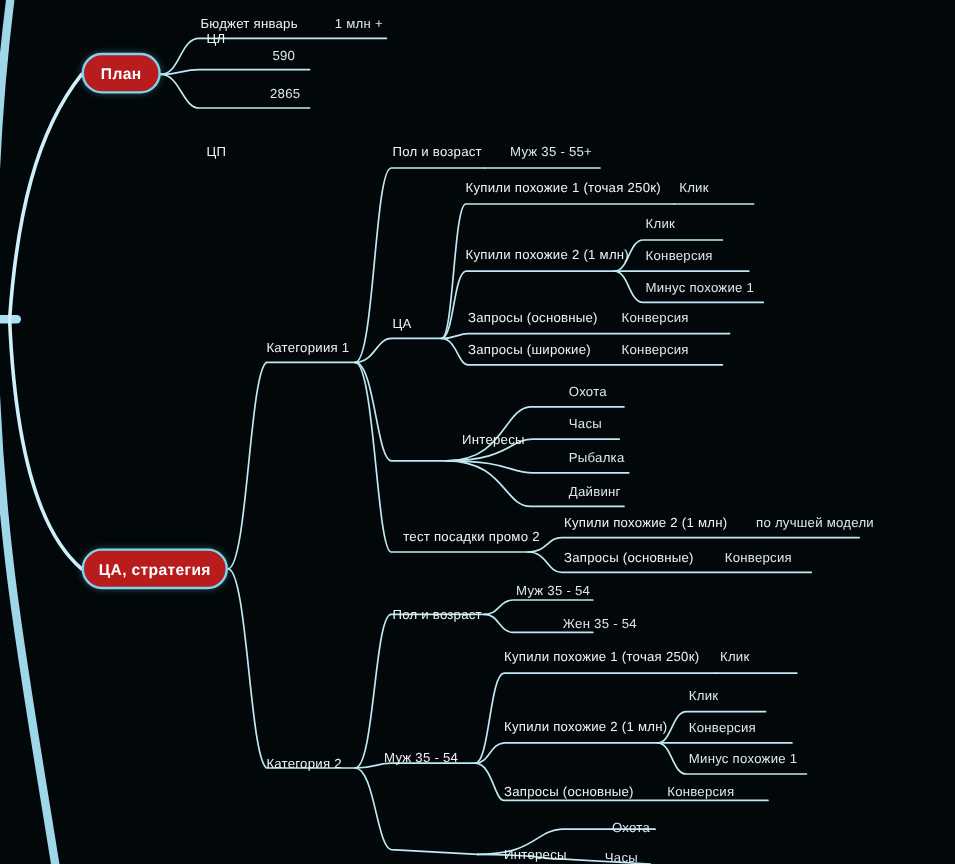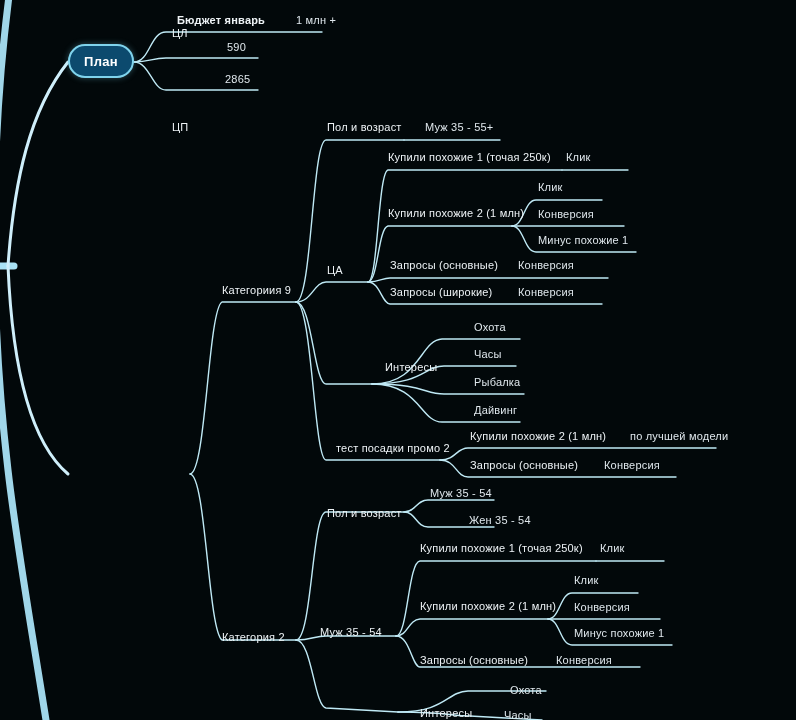--- a/index.html
+++ b/index.html
@@ -32,21 +32,21 @@
     letter-spacing: 0.2px;
     transform: translate(0, -100%);
   }
   .node-label.lvl-branch { color: #eef3f6; }
   .node-label.lvl-leaf   { color: #dfe7ec; }
   .pill {
     position: absolute;
     display: flex;
     align-items: center;
     justify-content: center;
-    background: #0c4a6e;
+    background: #b91c1c;
     border: 2px solid #7fd3ec;
     border-radius: 999px;
     color: #ffffff;
     font-size: 13px;
     font-weight: 600;
     letter-spacing: 0.3px;
     white-space: nowrap;
     box-sizing: border-box;
     box-shadow: 0 0 6px rgba(127,211,236,0.35);
   }
@@ -119,31 +119,34 @@
       <path d="M 398 712 C 446 712, 446 692, 468 691 L 546 691"></path>
       <path d="M 398 712 C 450 712, 450 716, 470 716 L 542 720"></path>
 
     </g>
   </svg>
 
   <div class="pill" style="left:68px; top:44px; width:66px; height:34px;">
     <span>План</span>
   </div>
 
-
-  <div class="node-label lvl-branch" style="left:177px; top:27px;font-weight:bold;">Бюджет январь</div>
-  <div class="node-label lvl-leaf" style="left:279px; top:27px;margin-left:17px;">1 млн +</div>
+  <div class="pill" style="left:68px; top:457px; width:122px; height:34px;">
+    <span>ЦА, стратегия</span>
+  </div>
+
+  <div class="node-label lvl-branch" style="left:167px; top:27px;">Бюджет январь</div>
+  <div class="node-label lvl-leaf" style="left:279px; top:27px;">1 млн +</div>
 
   <div class="node-label lvl-branch" style="left:172px; top:40px;">ЦЛ</div>
   <div class="node-label lvl-leaf" style="left:227px; top:54px;">590</div>
 
   <div class="node-label lvl-branch" style="left:172px; top:86px;margin-top:48px;">ЦП</div>
   <div class="node-label lvl-leaf" style="left:225px; top:86px;">2865</div>
 
-  <div class="node-label lvl-branch" style="left:222px; top:297px;">Категориия 9</div>
+  <div class="node-label lvl-branch" style="left:222px; top:297px;">Категориия 1</div>
 
   <div class="node-label lvl-branch" style="left:327px; top:134px;">Пол и возраст</div>
   <div class="node-label lvl-leaf" style="left:425px; top:134px;">Муж 35 - 55+</div>
 
   <div class="node-label lvl-branch" style="left:327px; top:277px;">ЦА</div>
 
   <div class="node-label lvl-branch" style="left:388px; top:164px;">Купили похожие 1 (точая 250к)</div>
   <div class="node-label lvl-leaf" style="left:566px; top:164px;">Клик</div>
 
   <div class="node-label lvl-branch" style="left:388px; top:220px;">Купили похожие 2 (1 млн)</div>

